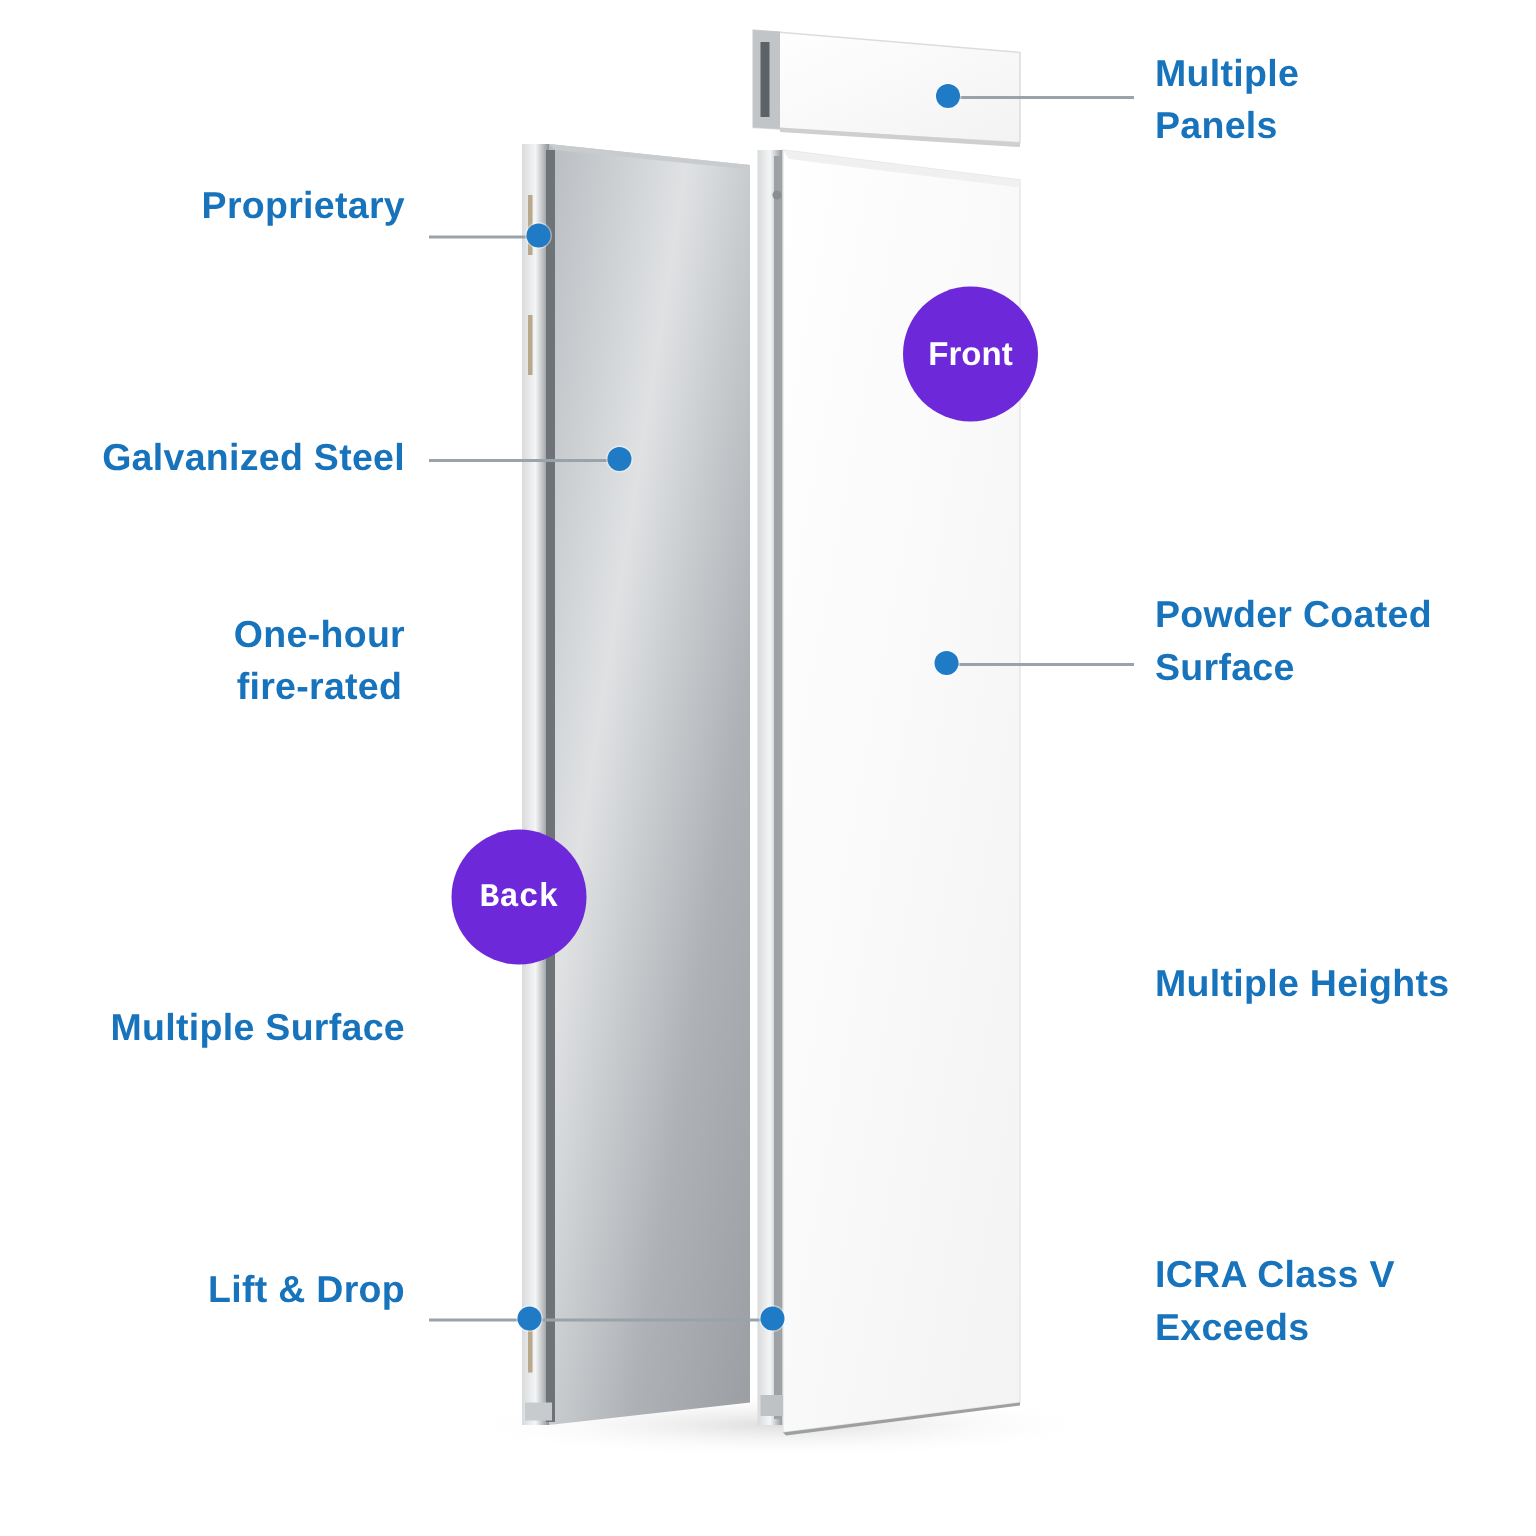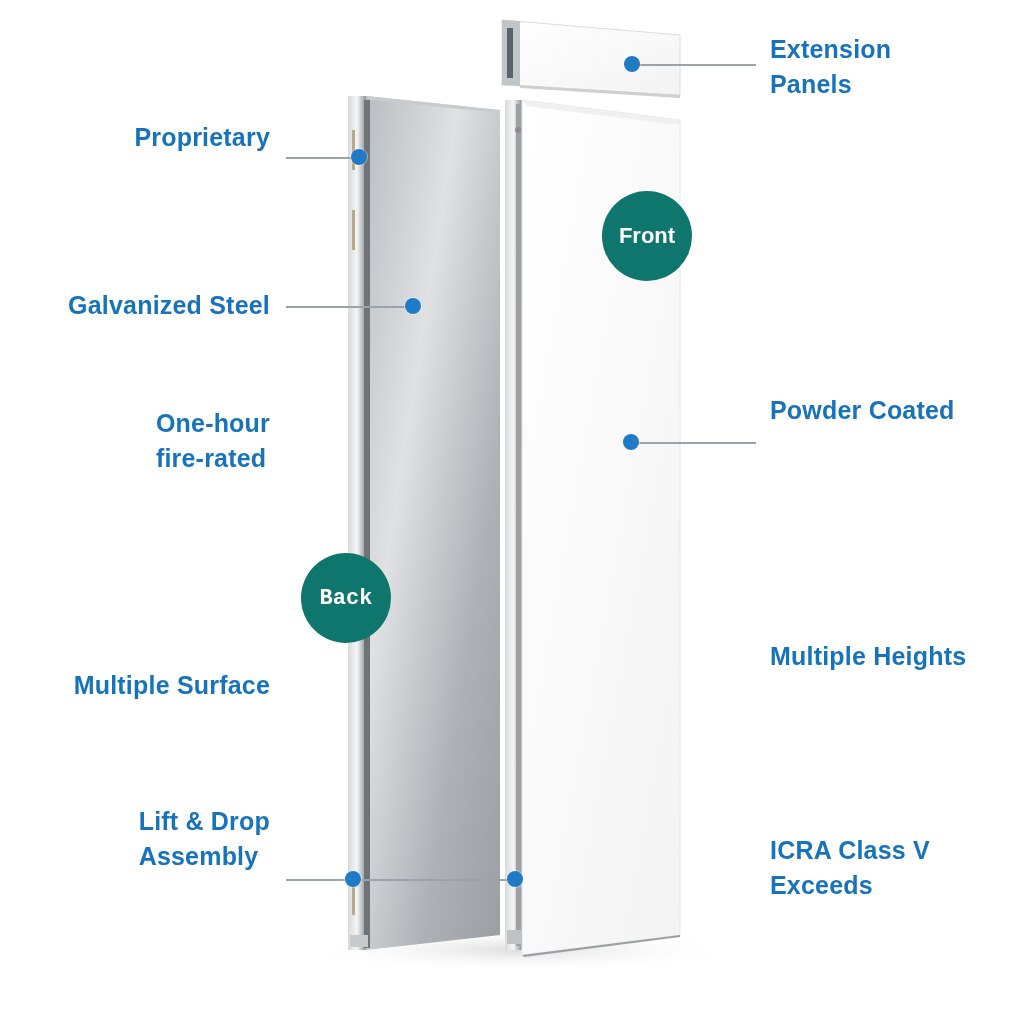--- a/index.html
+++ b/index.html
@@ -1,23 +1,23 @@
 <!DOCTYPE html>
 <html><head>
 <meta charset="utf-8">
 <style>
   html, body { margin:0; padding:0; }
   body { width:1024px; height:1024px; background:#ffffff; position:relative; overflow:hidden;
          font-family:"Liberation Sans", sans-serif; }
   .label { position:absolute; color:#1773bb; font-weight:bold; font-size:25px; line-height:35px; letter-spacing:0.2px; }
-  .label.left { text-align:left; }
+  .label.left { text-align:center; }
   .label.right { text-align:left; }
   .leader { position:absolute; height:1.5px; background:#9aa3aa; }
   .dot { position:absolute; width:16px; height:16px; border-radius:50%; background:#1f7bc6; transform:translate(-50%,-50%); box-shadow:0 0 0 1px rgba(255,255,255,0.4); }
-  .badge { position:absolute; width:90px; height:90px; border-radius:50%; background:#0f766e; color:#fff;
+  .badge { position:absolute; width:90px; height:90px; border-radius:50%; background:#6d28d9; color:#fff;
            font-size:22px; font-weight:bold; display:flex; align-items:center; justify-content:center; transform:translate(-50%,-50%); }
   svg.panels { position:absolute; left:0; top:0; }
 </style>
 </head>
 <body>
 
 <svg class="panels" width="1024" height="1024">
   <defs>
     <linearGradient id="steel" x1="0" y1="0" x2="1" y2="1">
       <stop offset="0" stop-color="#b9bdc1"></stop>
@@ -93,31 +93,31 @@
 <div class="label left" style="right:754px; top:288px;">
   <div>Galvanized Steel</div>
 </div>
 <div class="label left" style="right:754px; top:406px;">
   <div>One-hour</div>
   <div>fire-rated</div>
 </div>
 <div class="label left" style="right:754px; top:668px;">
   <div>Multiple Surface</div>
 </div>
-<div class="label left" style="right:754px; top:804px;">
+<div class="label left" style="right:754px; top:843px;">
   <div>Lift &amp; Drop</div>
-  <div>Assembly</div>
 </div>
 
 <div class="label right" style="left:770px; top:32px;">
-  <div>Extension</div>
+  <div>Multiple</div>
   <div>Panels</div>
 </div>
 <div class="label right" style="left:770px; top:393px;">
   <div>Powder Coated</div>
+  <div>Surface</div>
 </div>
 <div class="label right" style="left:770px; top:639px;">
   <div>Multiple Heights</div>
 </div>
 <div class="label right" style="left:770px; top:833px;">
   <div>ICRA Class V</div>
   <div>Exceeds</div>
 </div>
 
 </body></html>

